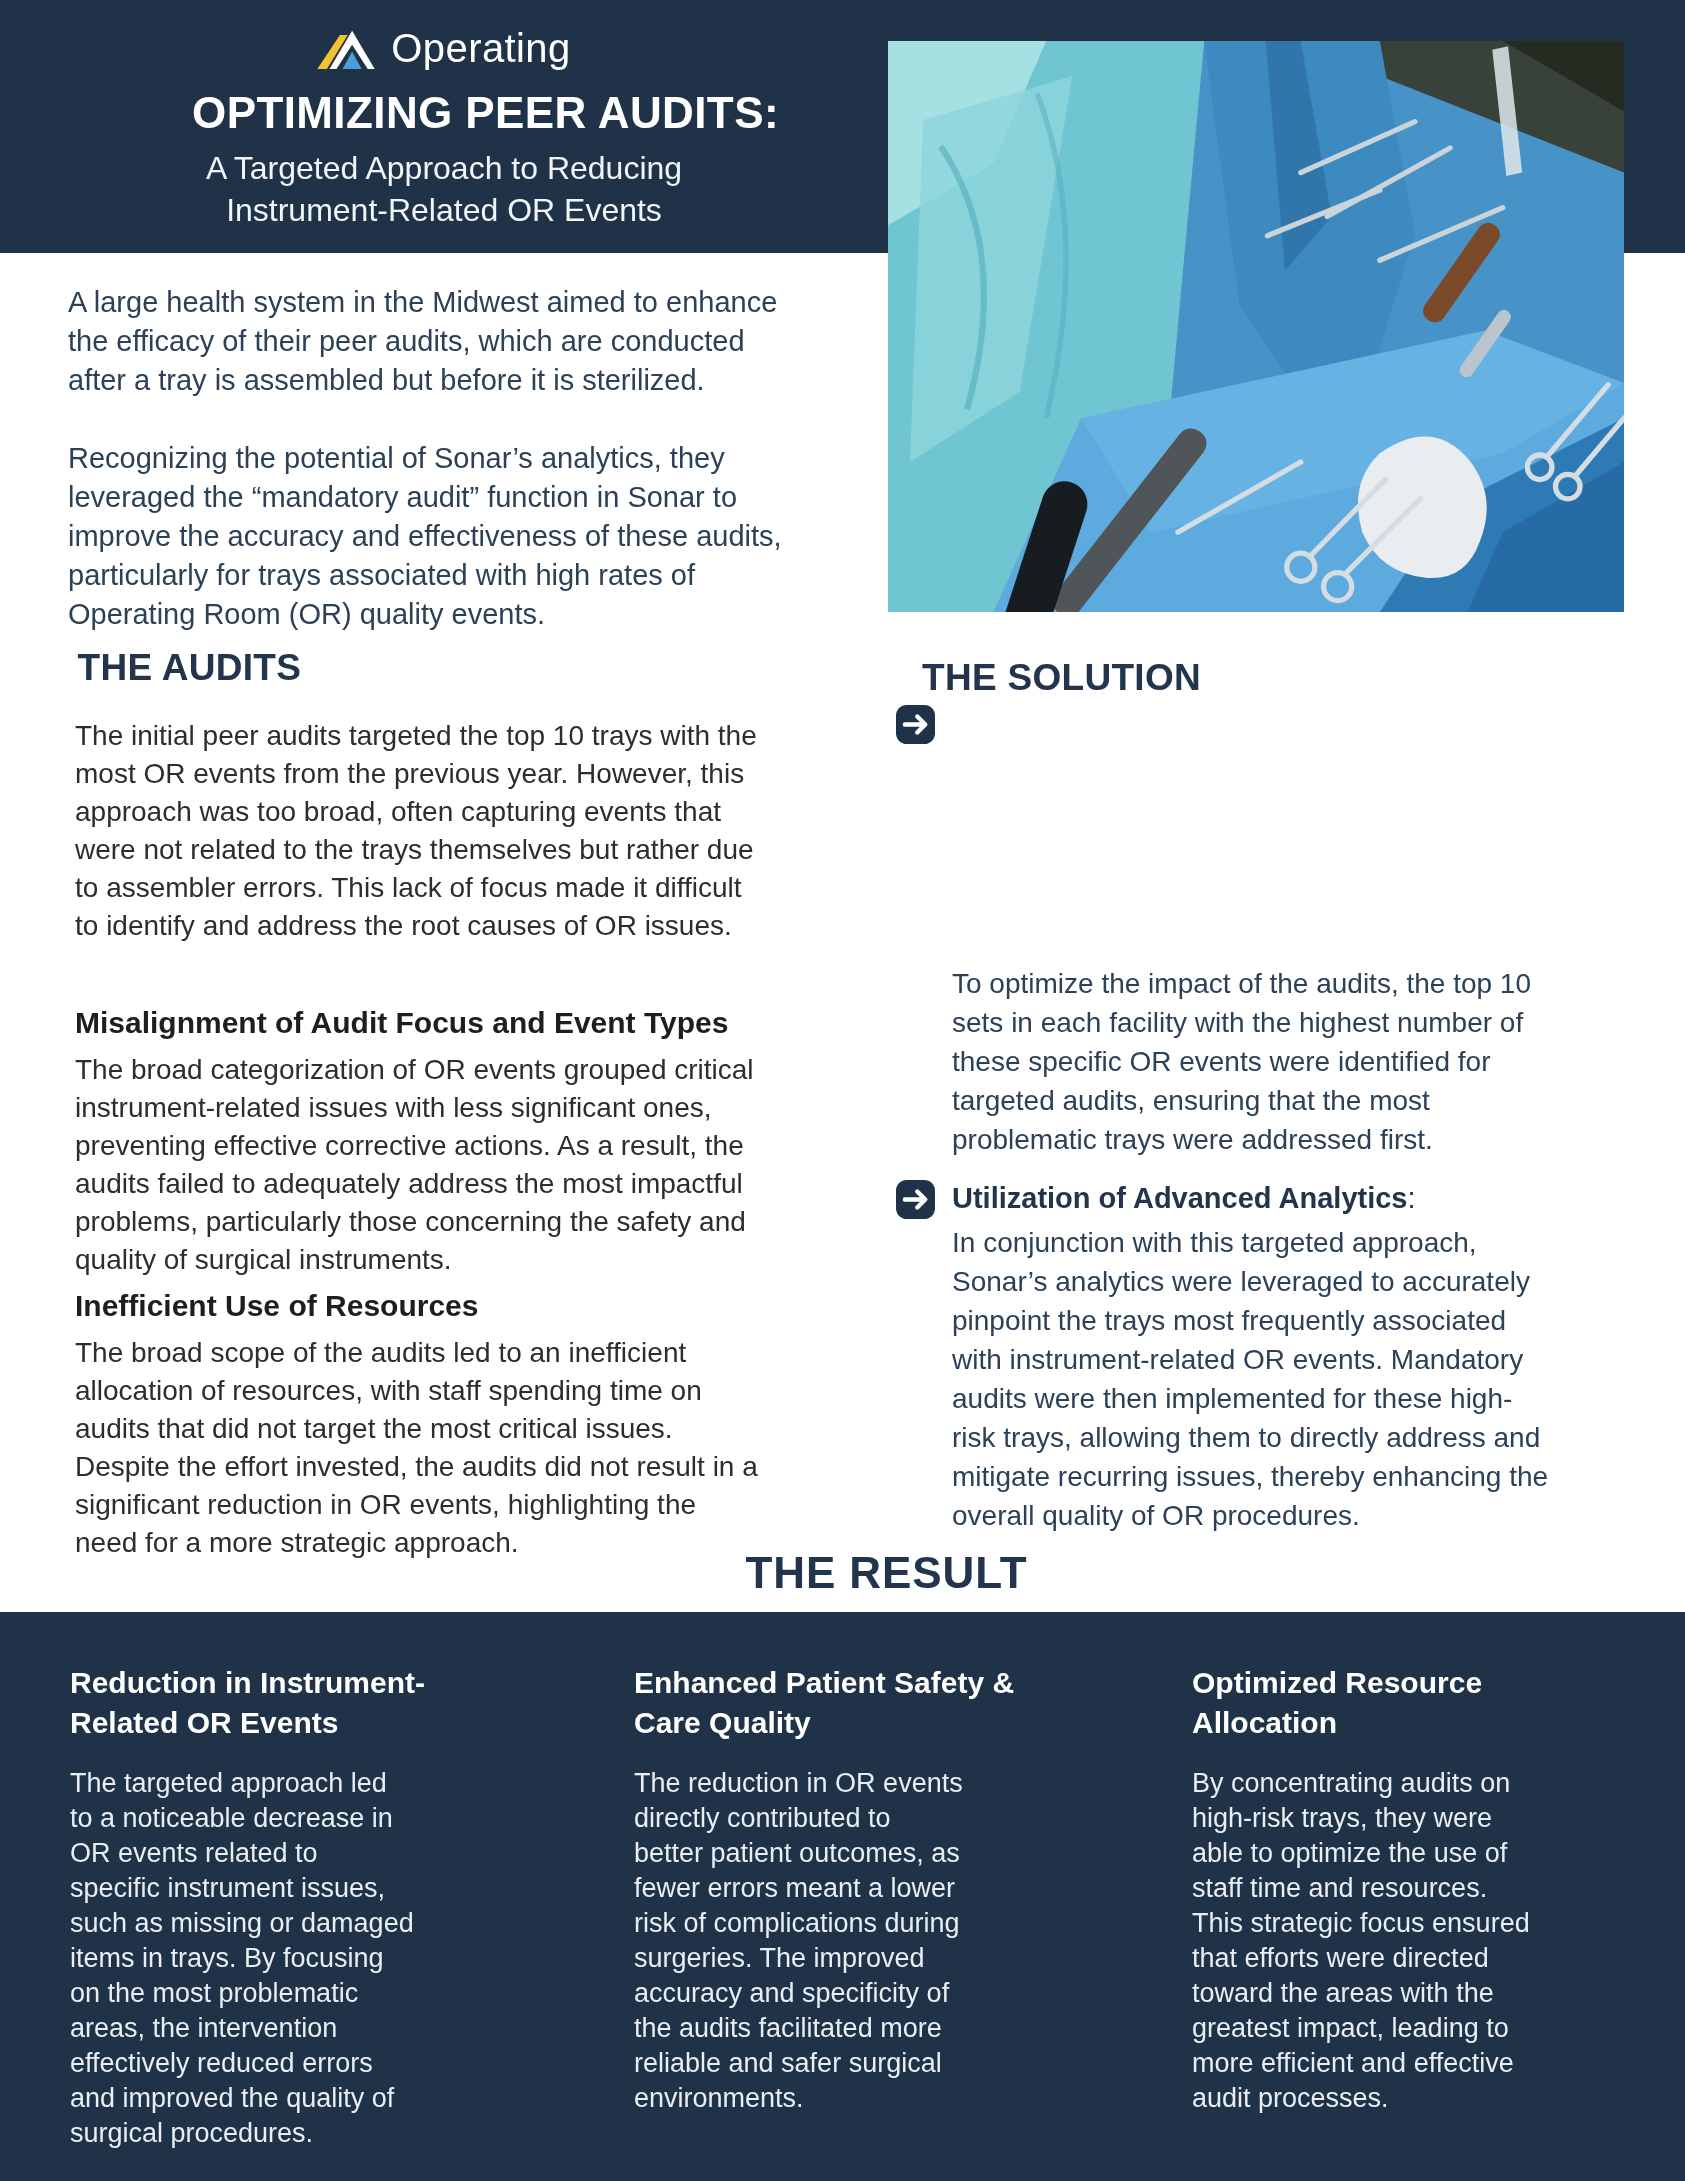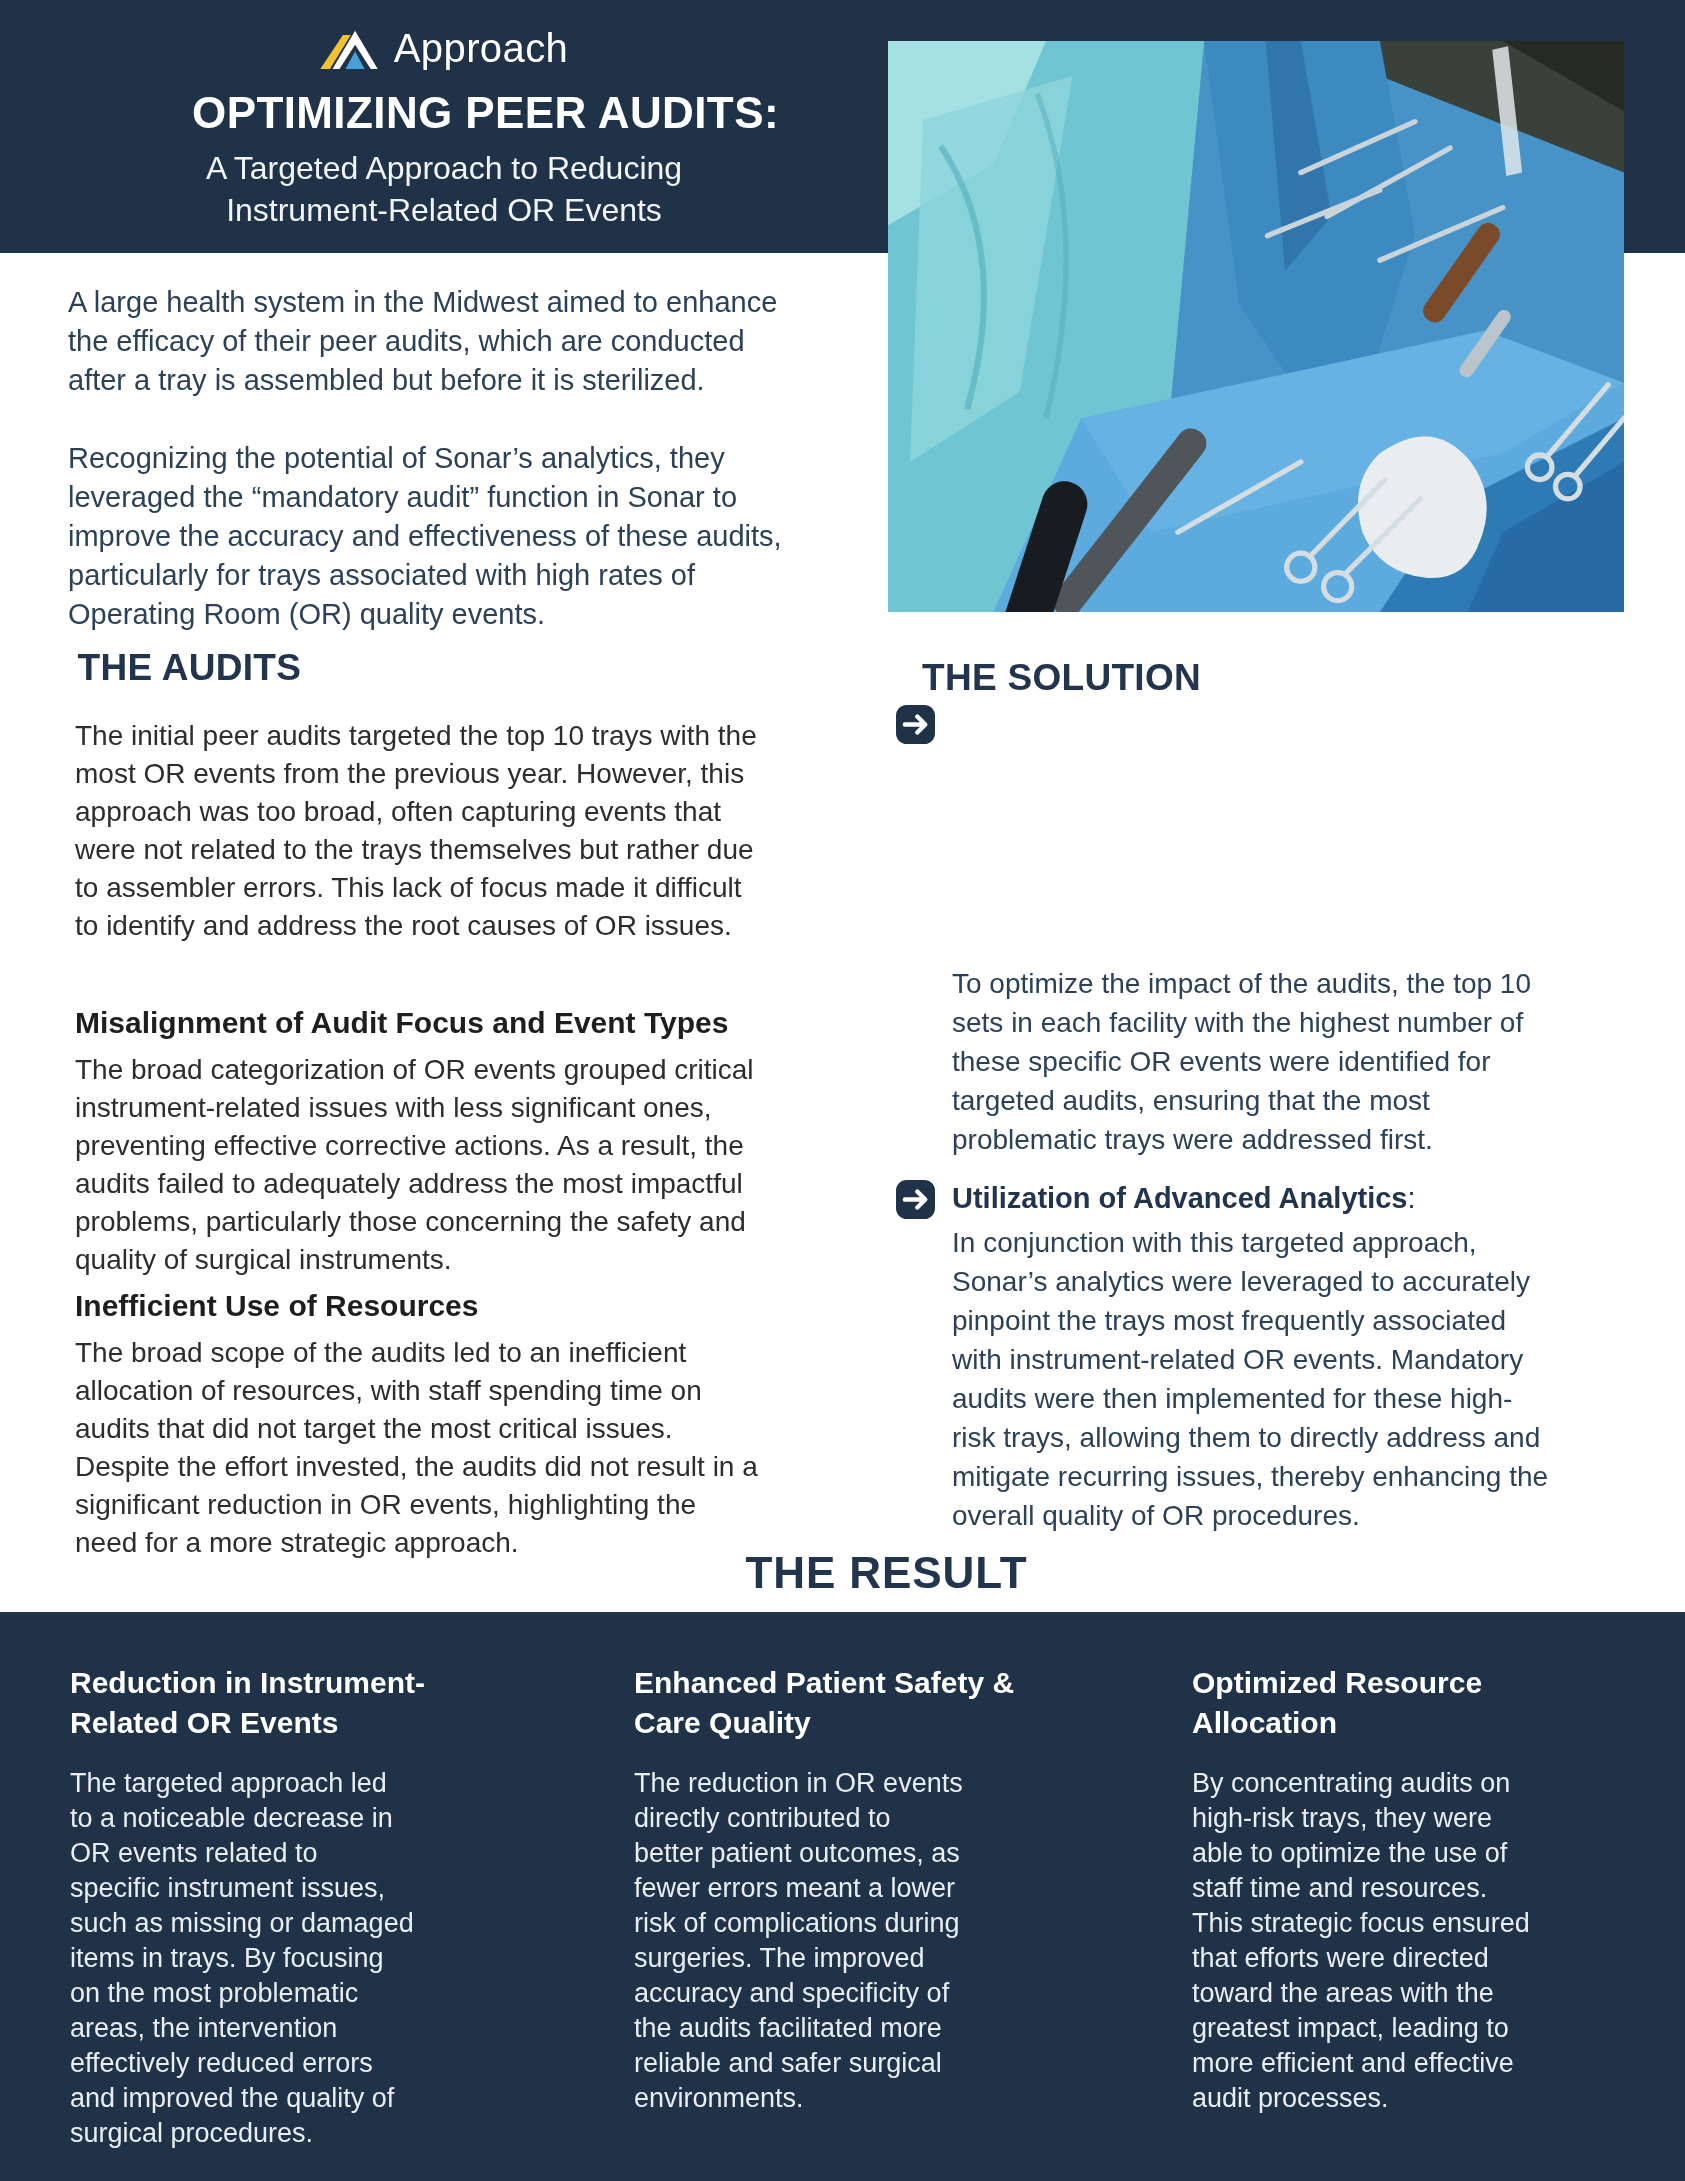--- a/index.html
+++ b/index.html
@@ -74,21 +74,21 @@
 <div class="band header-band">
   <div class="logo-row">
     <span class="logo-mark">
       <svg viewBox="0 0 66 46" xmlns="http://www.w3.org/2000/svg">
         <polygon points="0,46 11,46 35,7 26,7" fill="#F2C230"></polygon>
         <polygon points="40,2 66,46 14,46" fill="#ffffff"></polygon>
         <polygon points="40,18 58,46 22,46" fill="#203248"></polygon>
         <polygon points="40,26 51,46 29,46" fill="#4AA0D5"></polygon>
       </svg>
     </span>
-    <span class="brand-name">Approach</span>
+    <span class="brand-name">Operating</span>
   </div>
   <div class="doc-title">OPTIMIZING PEER AUDITS:</div>
   <div class="doc-subtitle">A Targeted Approach to Reducing
 Instrument-Related OR Events</div>
 </div>
 
 <div class="photo">
   <svg viewBox="0 0 838 651" xmlns="http://www.w3.org/2000/svg" preserveAspectRatio="none">
     <rect width="838" height="651" fill="#4793c8"></rect>
     <polygon points="520,0 838,0 838,150 560,40" fill="#3a423c" opacity="0"></polygon>

